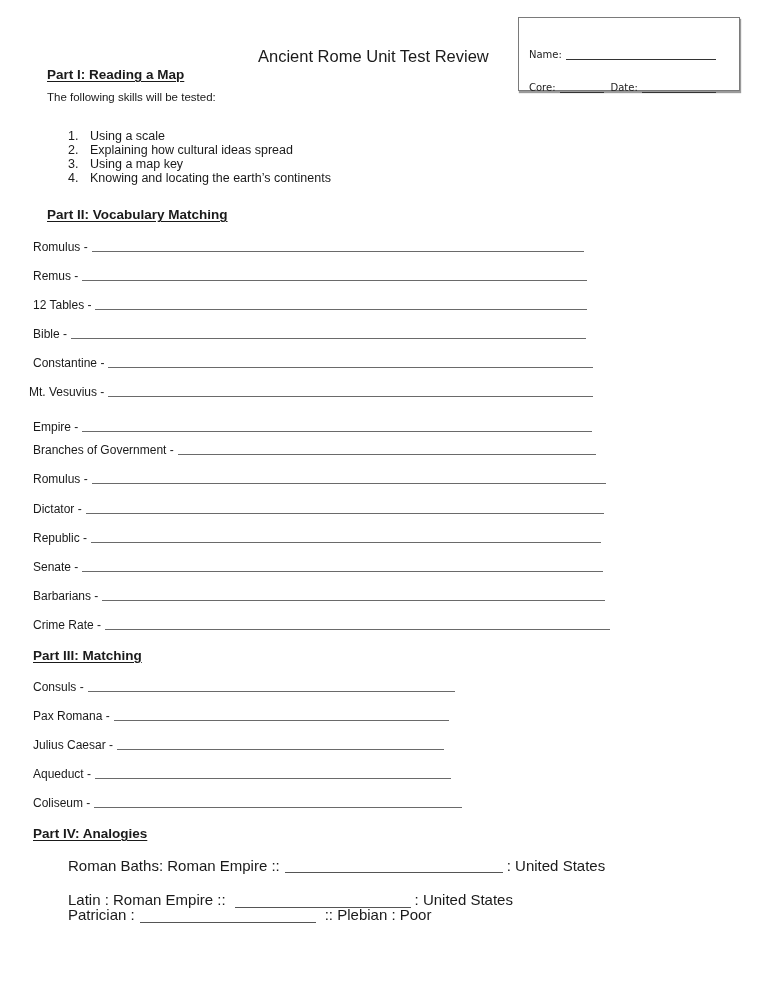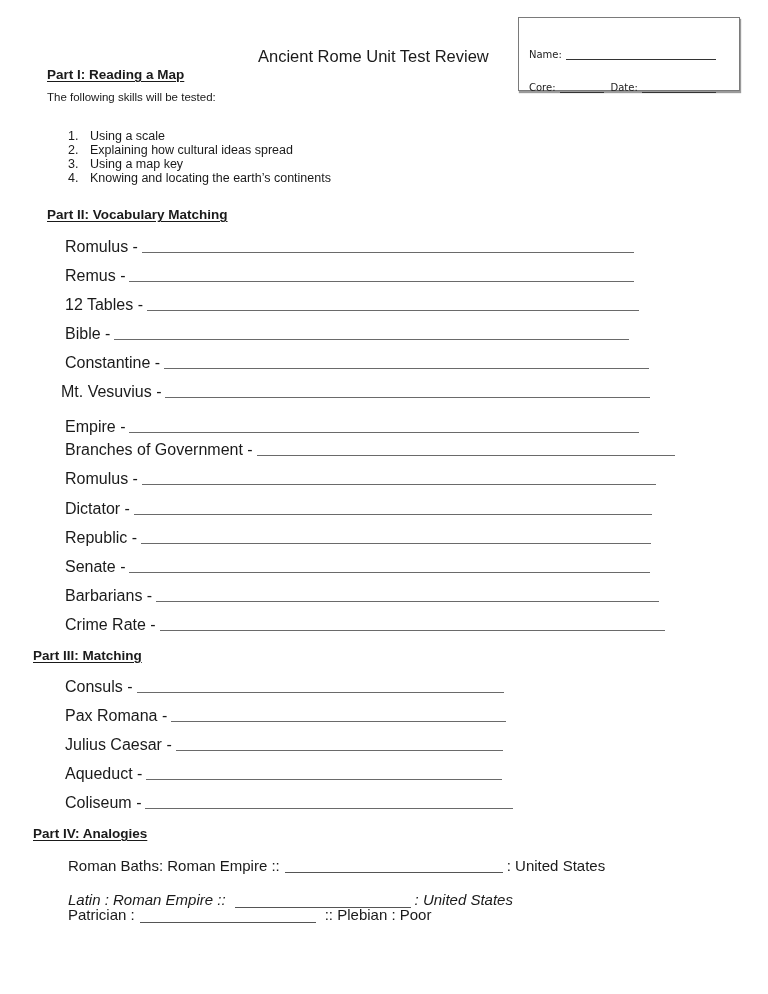--- a/index.html
+++ b/index.html
@@ -19,21 +19,21 @@
     .name-box .row1 { top: 31px; }
     .name-box .row2 { top: 64px; }
     .fill { display: inline-block; border-bottom: 1px solid #333; height: 11px; margin-left: 4px; }
 
     .heading { font-weight: bold; font-size: 13.5px; text-decoration: underline; text-underline-offset: 2px; color: #1a1a1a; }
     .small { font-size: 11.5px; }
     .skills { left: 68px; top: 129px; font-size: 12.5px; line-height: 14px; }
     .skills li { list-style: none; display: flex; }
     .skills .num { width: 22px; }
 
-    .line-row { display: flex; align-items: center; font-size: 16px; height: 14px; margin-left: 32px; }
+    .line-row { display: flex; align-items: flex-start; font-size: 12px; height: 14px; }
     .line-row .blank { border-bottom: 1px solid #6a6a6a; height: 12px; margin-left: 4px; }
 
     .analogy { font-size: 15px; line-height: 17px; display: flex; align-items: flex-end; }
     .analogy .blank { border-bottom: 1px solid #555; height: 15px; display: inline-block; }
     .italic { font-style: italic; font-weight: normal; text-decoration: none; font-size: 14px; }
   </style>
 </head>
 <body>
 
 <div class="abs title">Ancient Rome Unit Test Review</div>
@@ -160,17 +160,17 @@
 <div class="abs analogy" style="left:68px; top:857px;align-items:center;">
   <span>Roman Baths: Roman Empire ::</span>
   <span class="blank" style="width:218px; margin-left:5px;"></span>
   <span style="margin-left:4px;">: United States</span>
 </div>
 <div class="abs analogy" style="left:68px; top:906px;">
   <span>Patrician :</span>
   <span class="blank" style="width:176px; margin-left:5px;"></span>
   <span style="margin-left:9px;">::  Plebian : Poor</span>
 </div>
-<div class="abs analogy" style="left:68px; top:891px;font-style:italic;">
+<div class="abs analogy" style="left:68px; top:891px;">
   <span>Latin : Roman Empire  ::</span>
   <span class="blank" style="width:176px; margin-left:9px;"></span>
   <span style="margin-left:4px;">: United States</span>
 </div>
 
 </body></html>

